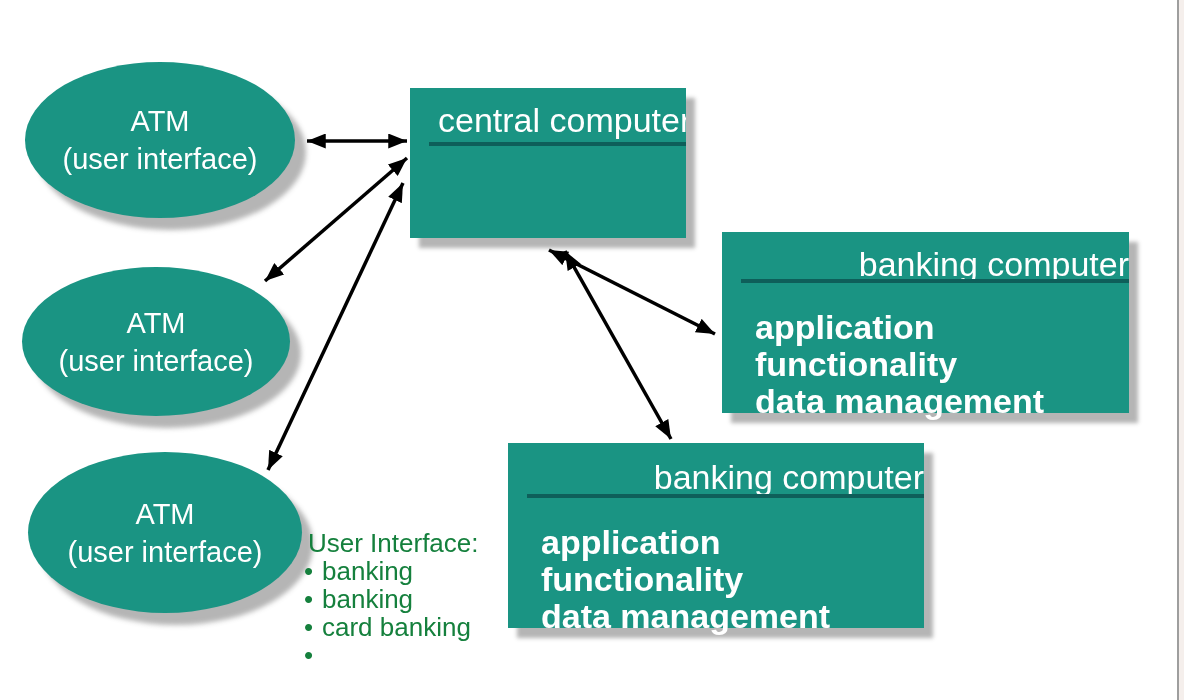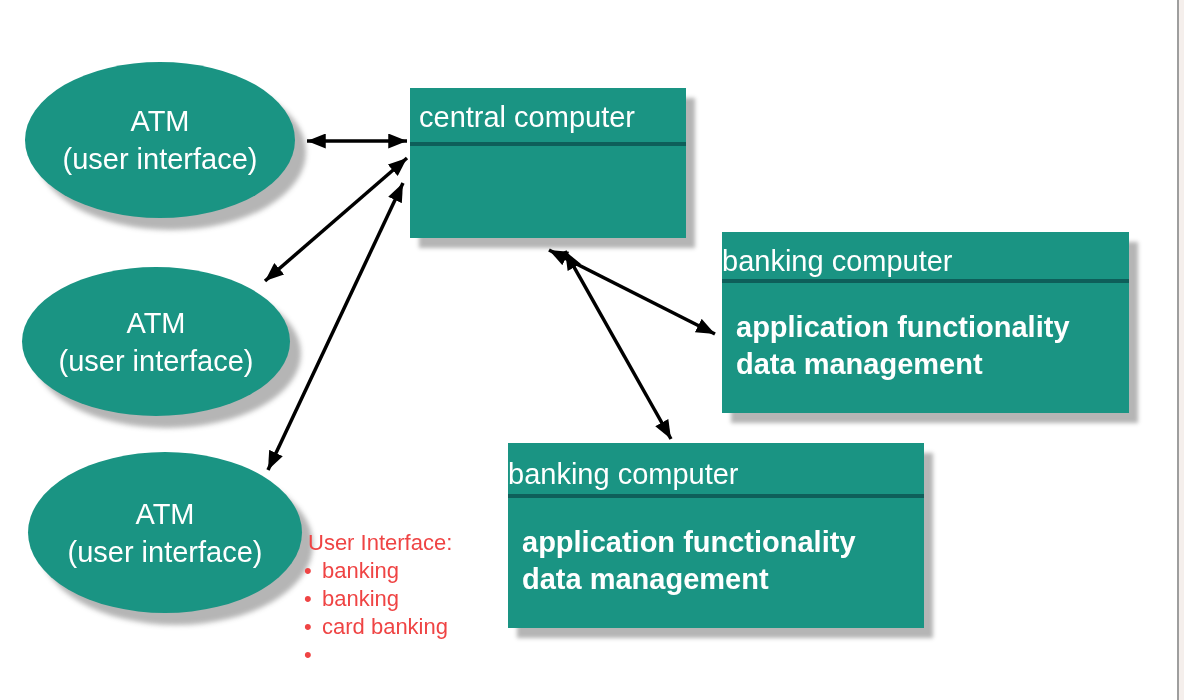--- a/index.html
+++ b/index.html
@@ -35,38 +35,39 @@
     display: flex;
     flex-direction: column;
     align-items: center;
     justify-content: center;
     text-align: center;
     font-size: 29px;
     line-height: 38px;
   }
   .rect {
     box-shadow: 9px 10px 4px rgba(90, 90, 90, 0.45);
-    font-size: 29px;
+    font-size: 34px;
+    padding-left: 19px;
   }
   .rect .hdr {
     box-sizing: border-box;
     border-bottom: 4px solid #0E5F5A;
     white-space: nowrap;
     overflow: hidden;
   }
   .rect .hdr.left { padding: 13px 0 0 9px; }
-  .rect .hdr.center { text-align: left; }
+  .rect .hdr.center { text-align: right; }
   .rect .body1 { padding: 24px 0 0 9px; }
   .rect .body2 { padding: 26px 0 0 14px; line-height: 37px; font-weight: bold; }
   .annotation {
     position: absolute;
     left: 304px;
     top: 529px;
-    color: #ef4444;
-    font-size: 22px;
+    color: #15803d;
+    font-size: 26px;
     line-height: 28px;
     white-space: nowrap;
   }
   .annotation .ann-title { padding-left: 4px; }
   .annotation .bullet-row { display: flex; }
   .annotation .bullet-mark { width: 18px; }
   .edge-line {
     position: absolute;
     top: 0;
     width: 2px;

